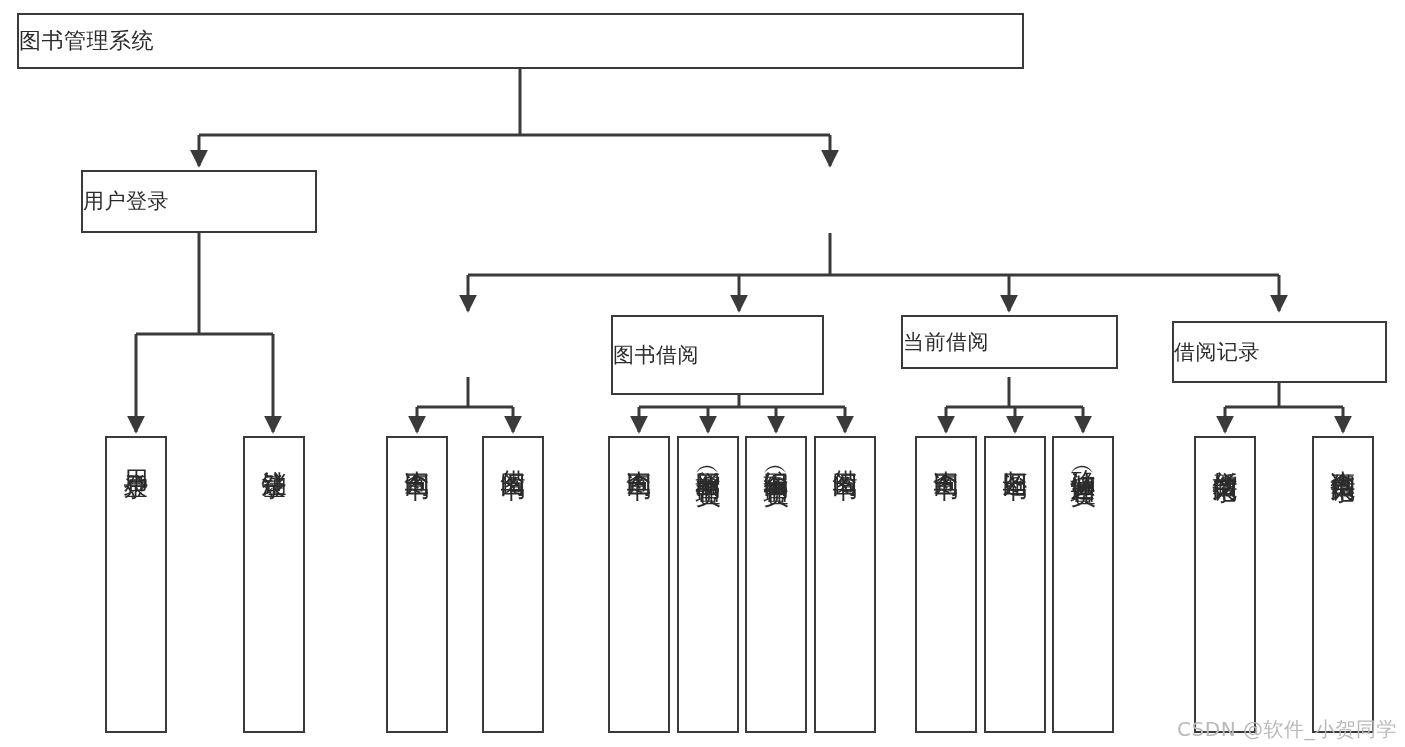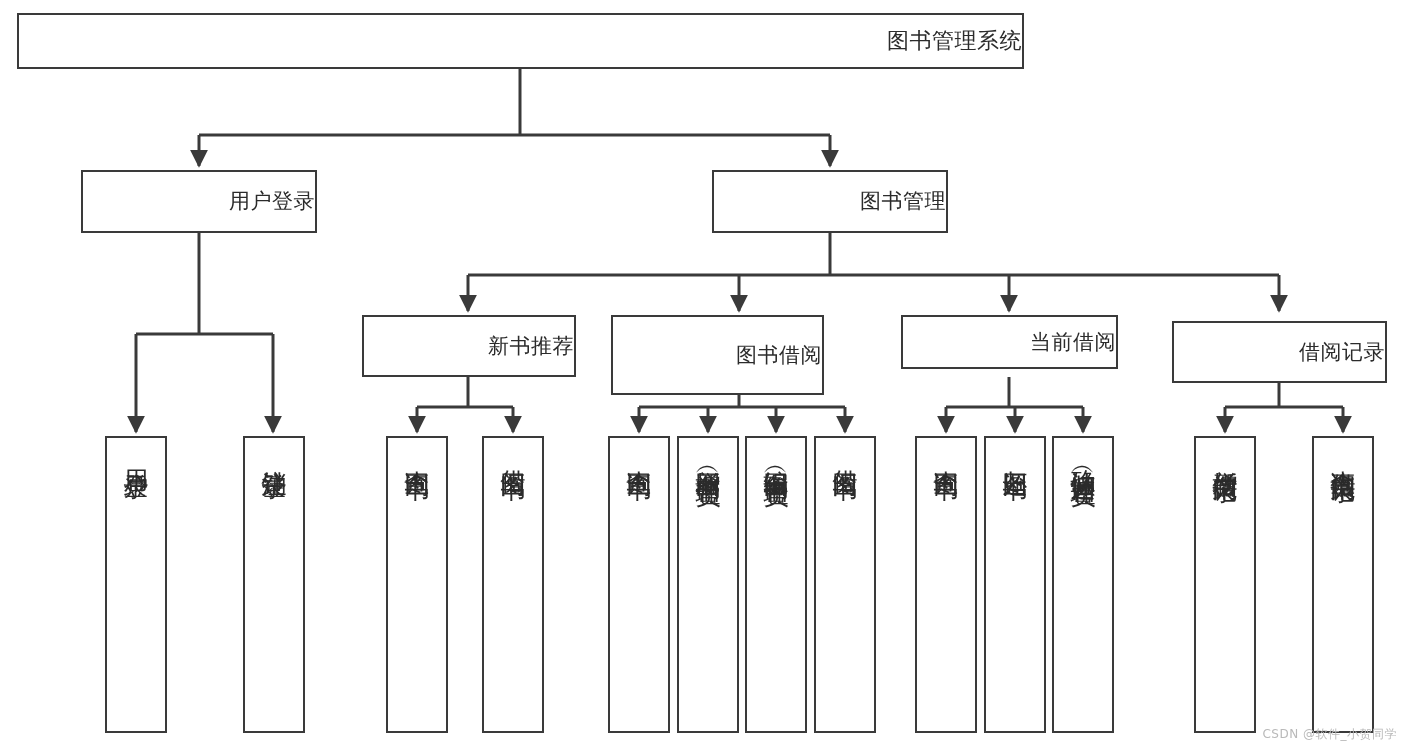--- a/index.html
+++ b/index.html
@@ -27,21 +27,21 @@
     height: 747px;
     pointer-events: none;
   }
   .node {
     position: absolute;
     box-sizing: border-box;
     background: #ffffff;
     border: 2px solid #3a3a3a;
     display: flex;
     align-items: center;
-    justify-content: flex-end;
+    justify-content: flex-start;
     color: #2b2b2b;
   }
   .node-label {
     display: block;
     text-align: center;
     line-height: 1.18;
     letter-spacing: 0.5px;
   }
   .node.horizontal .node-label {
     font-size: 21px;
@@ -61,21 +61,21 @@
     font-size: 25px;
     line-height: 1.08;
     letter-spacing: 2px;
     white-space: nowrap;
     max-height: 278px;
   }
   #watermark {
     position: absolute;
     right: 8px;
     bottom: 4px;
-    font-size: 12px;
+    font-size: 20px;
     color: #b9b9b9;
     letter-spacing: 0.5px;
     white-space: nowrap;
     font-family: "DejaVu Sans", "Liberation Sans", sans-serif;
   }
 </style>
 </head>
 <body>
 
 <div id="diagram-root">
@@ -130,27 +130,21 @@
     </g>
   </svg>
 
   <div class="node root horizontal" style="left:17px; top:13px; width:1007px; height:56px;">
     <span class="node-label">图书管理系统</span>
   </div>
 
   <div class="node horizontal" style="left:81px; top:170px; width:236px; height:63px;">
     <span class="node-label">用户登录</span>
   </div>
-  <div class="node horizontal" style="left:712px; top:170px; width:236px; height:63px;">
-    <span class="node-label">图书管理</span>
-  </div>
 
-  <div class="node horizontal" style="left:362px; top:315px; width:214px; height:62px;">
-    <span class="node-label">新书推荐</span>
-  </div>
   <div class="node horizontal" style="left:611px; top:315px; width:213px; height:80px;">
     <span class="node-label">图书借阅</span>
   </div>
   <div class="node horizontal" style="left:901px; top:315px; width:217px; height:54px;">
     <span class="node-label">当前借阅</span>
   </div>
   <div class="node horizontal" style="left:1172px; top:315px; width:215px; height:62px;margin-top:6px;">
     <span class="node-label">借阅记录</span>
   </div>
 

